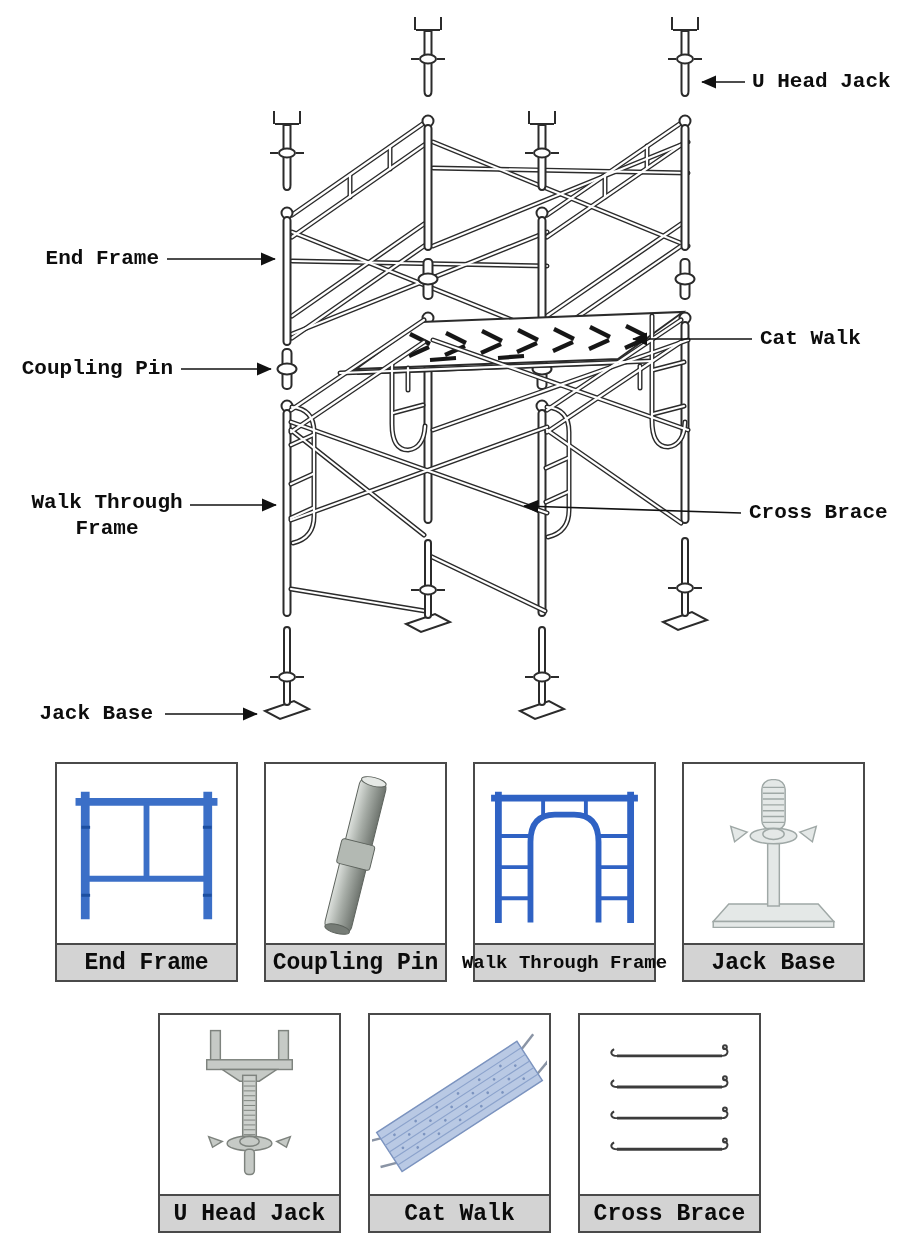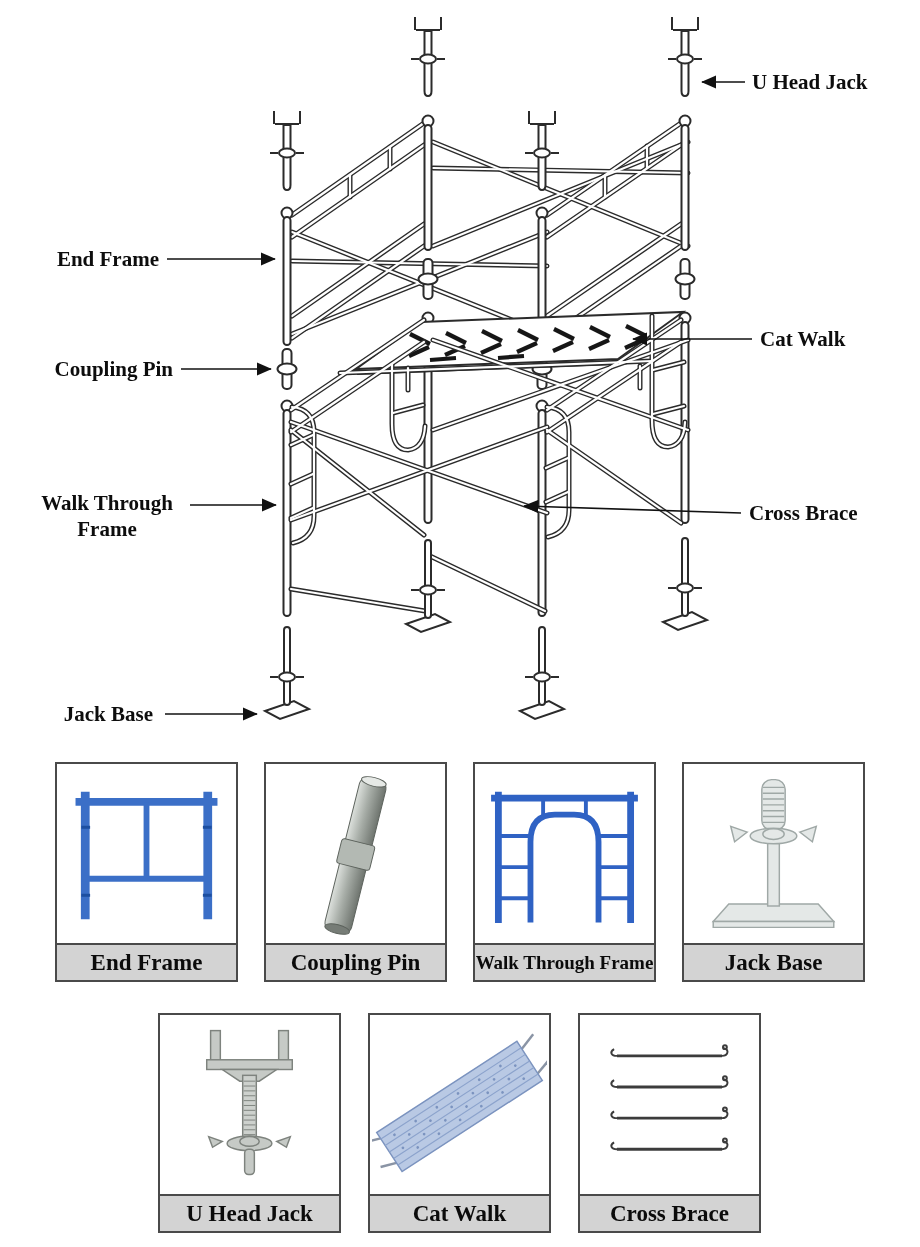--- a/index.html
+++ b/index.html
@@ -1,18 +1,18 @@
 <!DOCTYPE html>
 <html><head>
 <meta charset="utf-8">
 <style>
   html,body{margin:0;padding:0;background:#ffffff;}
   #stage{
     position:relative;width:920px;height:1247px;background:#ffffff;
-    font-family:Liberation Serif, serif;overflow:hidden;margin:0 auto;
+    font-family:Liberation Mono, monospace;overflow:hidden;margin:0 auto;
   }
   
   #diagram{position:absolute;left:0;top:0;}
   .tube{stroke:#2b2b2b;stroke-width:5;fill:none;stroke-linecap:round;}
   .tube-core{stroke:#ffffff;stroke-width:2.2;fill:none;stroke-linecap:round;}
   .post{fill:#ffffff;stroke:#2b2b2b;stroke-width:2;}
   .cap{fill:#ffffff;stroke:#2b2b2b;stroke-width:2;}
   .thin{stroke:#2b2b2b;stroke-width:2;fill:none;}
   .whitefill{fill:#ffffff;stroke:#2b2b2b;stroke-width:2;}
   .hatch{stroke:#161616;stroke-width:4.2;fill:none;stroke-linecap:butt;}

